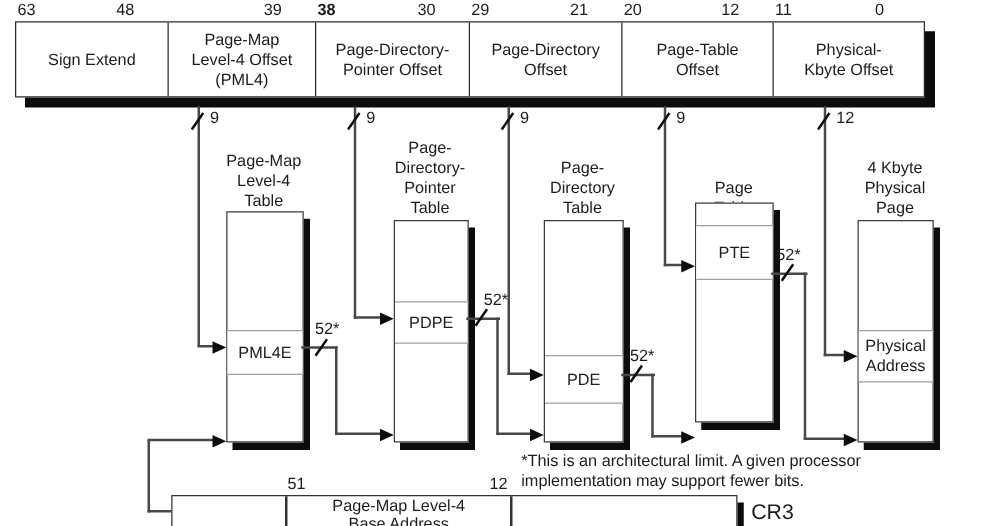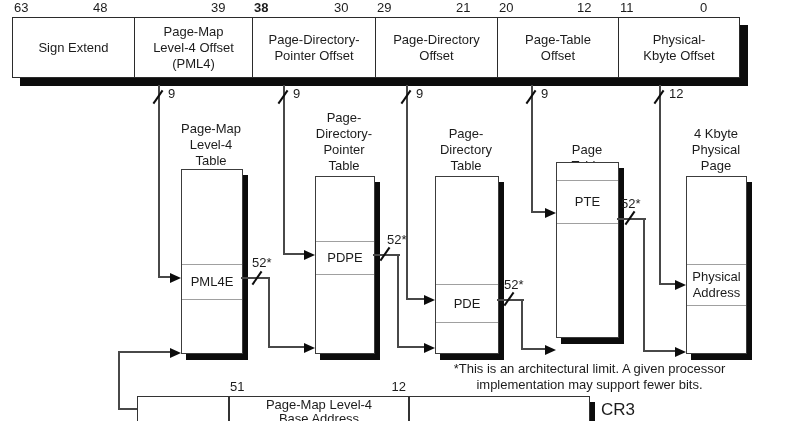--- a/index.html
+++ b/index.html
@@ -29,21 +29,21 @@
         background:#fff;display:flex;flex-direction:column;justify-content:center;align-items:center;
         font-size:13px;line-height:16px;text-align:center;}
   
   #cr3box{position:absolute;left:137px;top:396px;width:451px;height:30px;background:#fff;
           border:1px solid #333;box-shadow:5px 6px 0 0 #0c0c0c;}
   .cr3div{position:absolute;top:0;bottom:0;width:2px;background:#333;}
   #cr3mid{position:absolute;left:92px;width:178px;top:1px;text-align:center;
           font-size:13px;line-height:14px;}
   #cr3mid span{display:block;}
   #cr3name{position:absolute;left:601px;top:401px;font-size:17px;line-height:18px;}
-  #footnote{position:absolute;left:417px;top:361px;width:345px;text-align:center;
+  #footnote{position:absolute;left:417px;top:361px;width:345px;
             font-size:13px;line-height:15.5px;}
   #footnote span{display:block;}
 </style>
 </head>
 <body>
 
 <div id="stage">
 
   <div class="bit" style="left:14px;width:30px;">63</div>
   <div class="bit r" style="left:93px;width:38px;">48</div>

